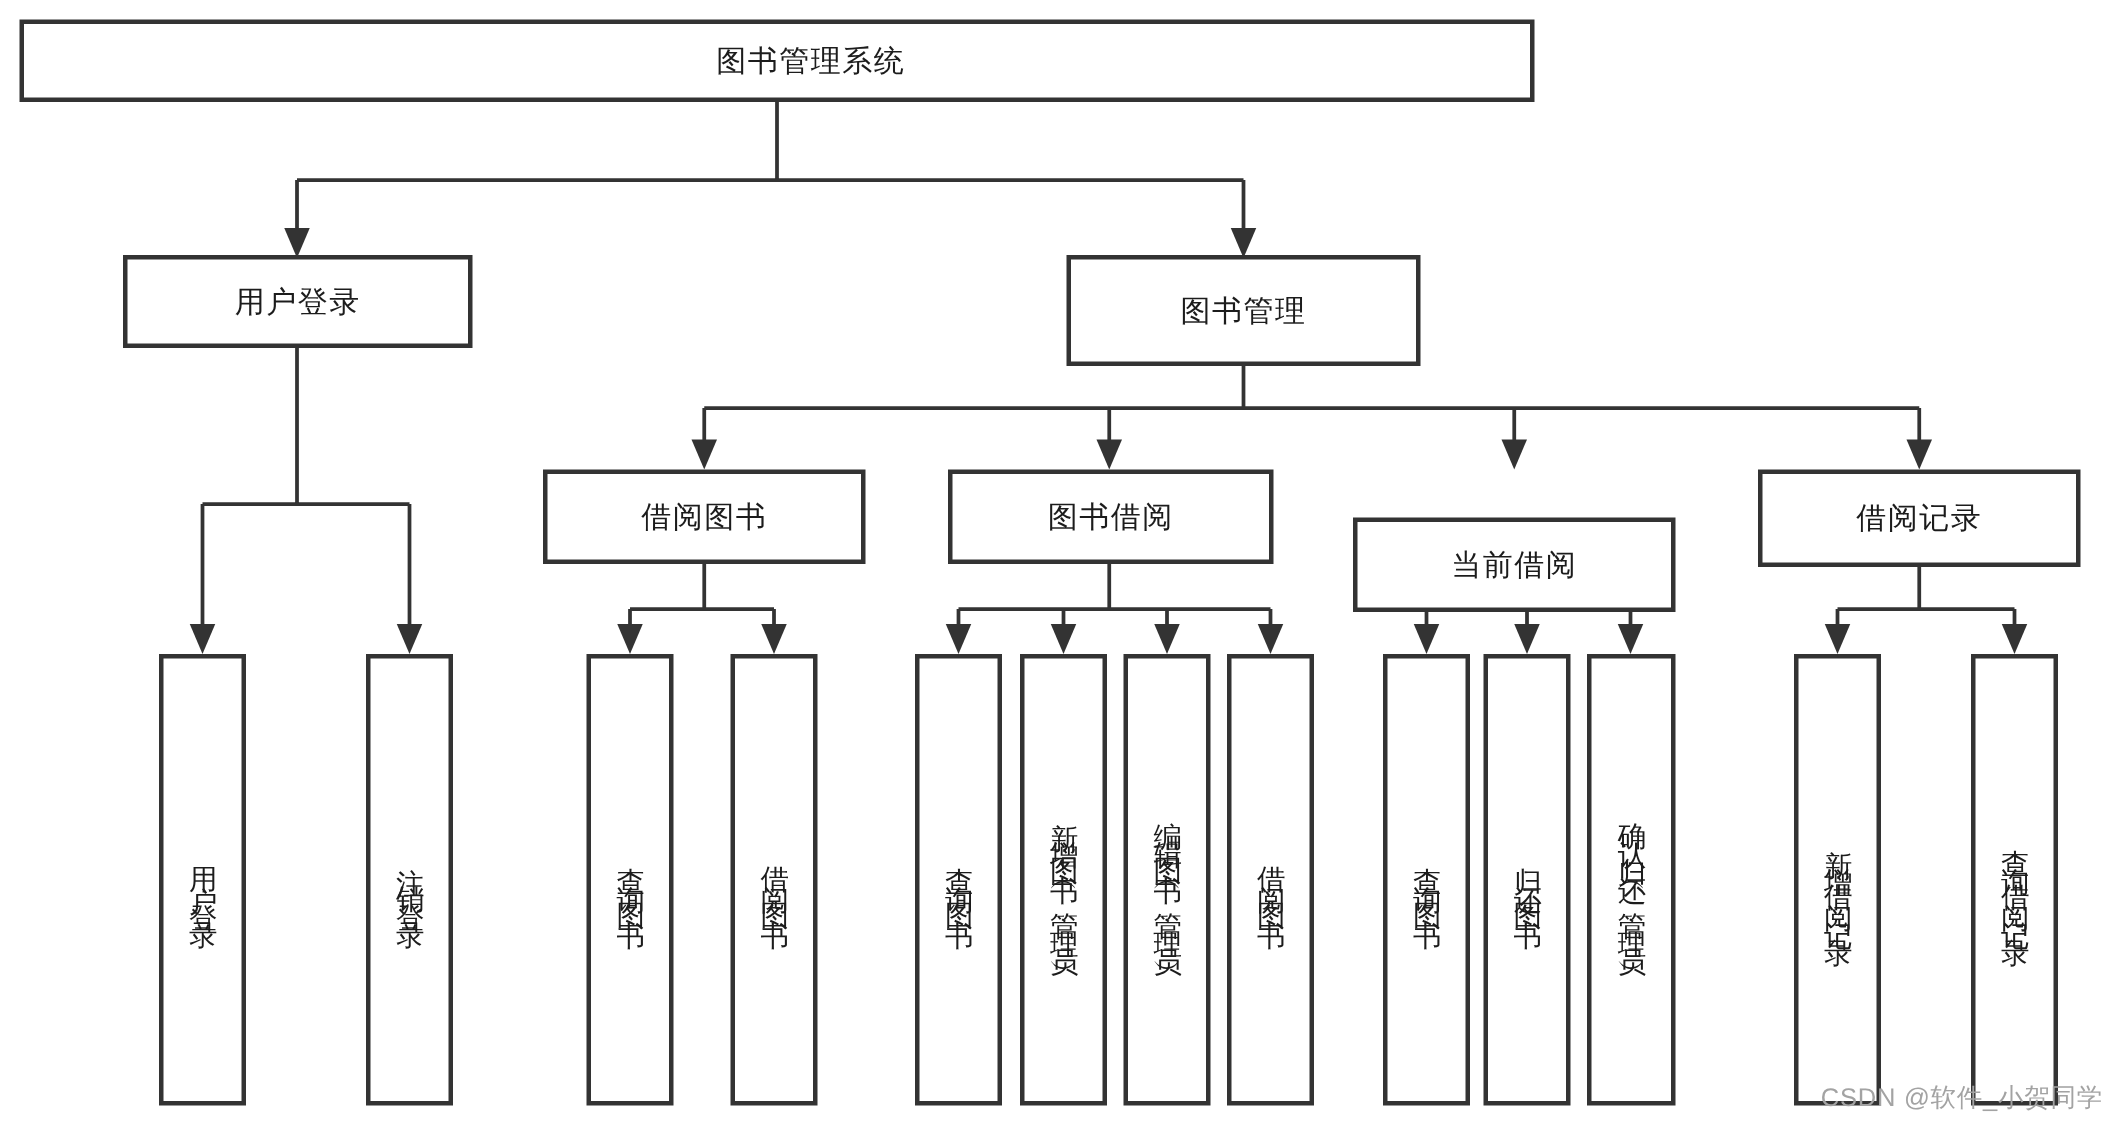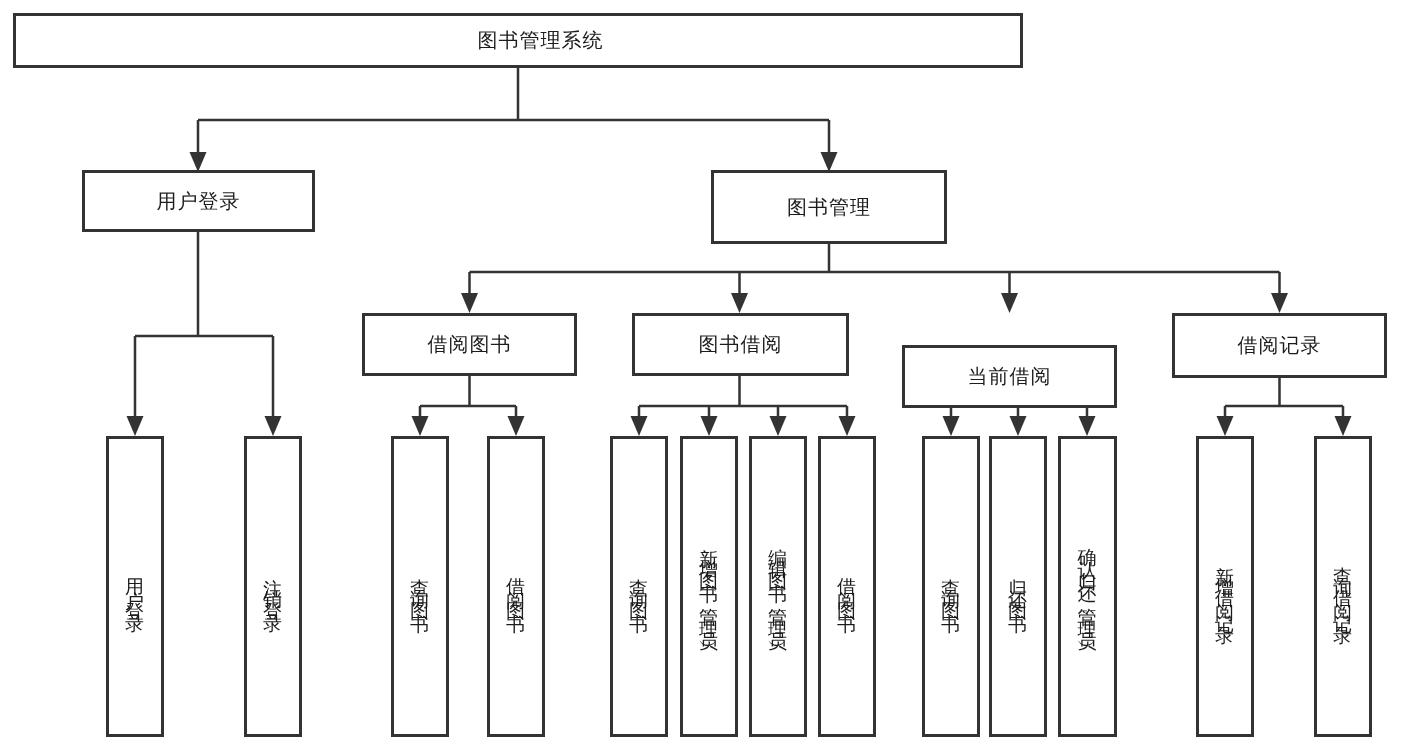--- a/index.html
+++ b/index.html
@@ -161,14 +161,15 @@
     <span>确认归还（管理员）</span>
     </div>
 
   <div class="node leaf" style="left:1196px; top:436px; width:58px; height:301px;">
     <span>新增借阅记录</span>
     </div>
   <div class="node leaf" style="left:1314px; top:436px; width:58px; height:301px;">
     <span>查询借阅记录</span>
     </div>
 
+  <div class="watermark">CSDN @软件_小贺同学</div>
 
 </div>
 
 </body></html>

